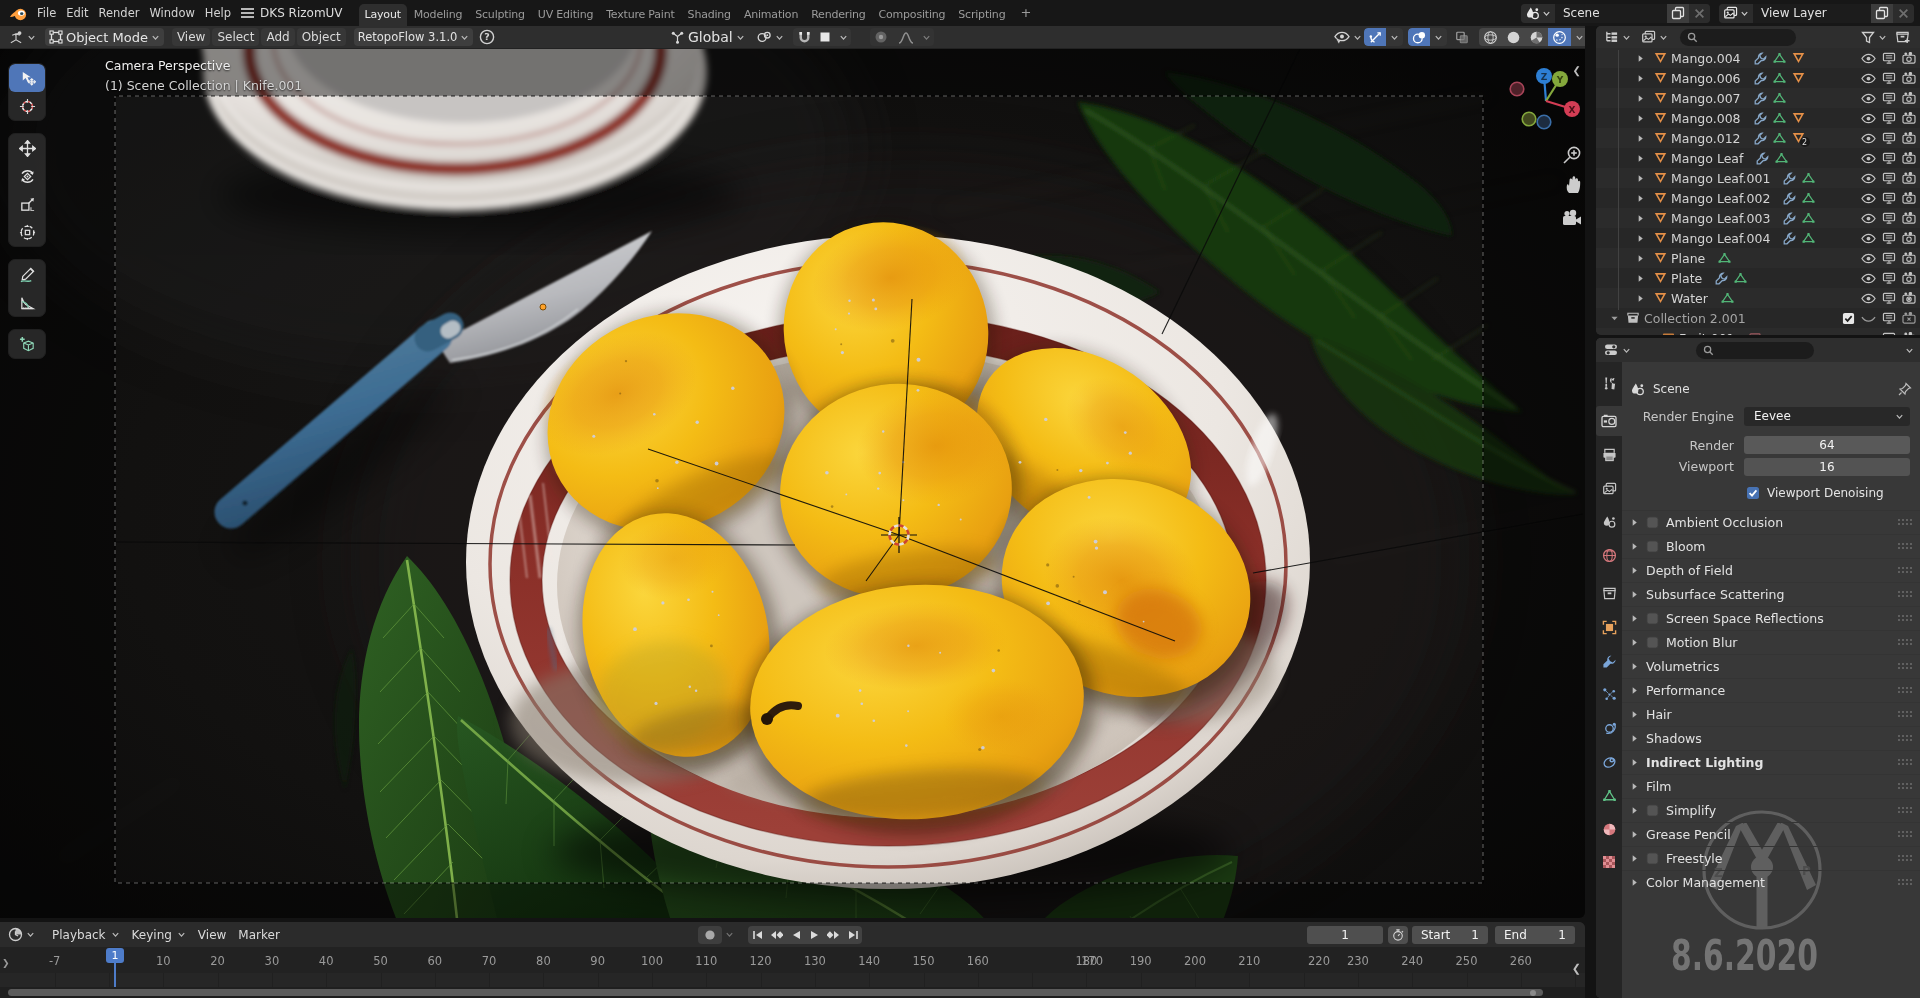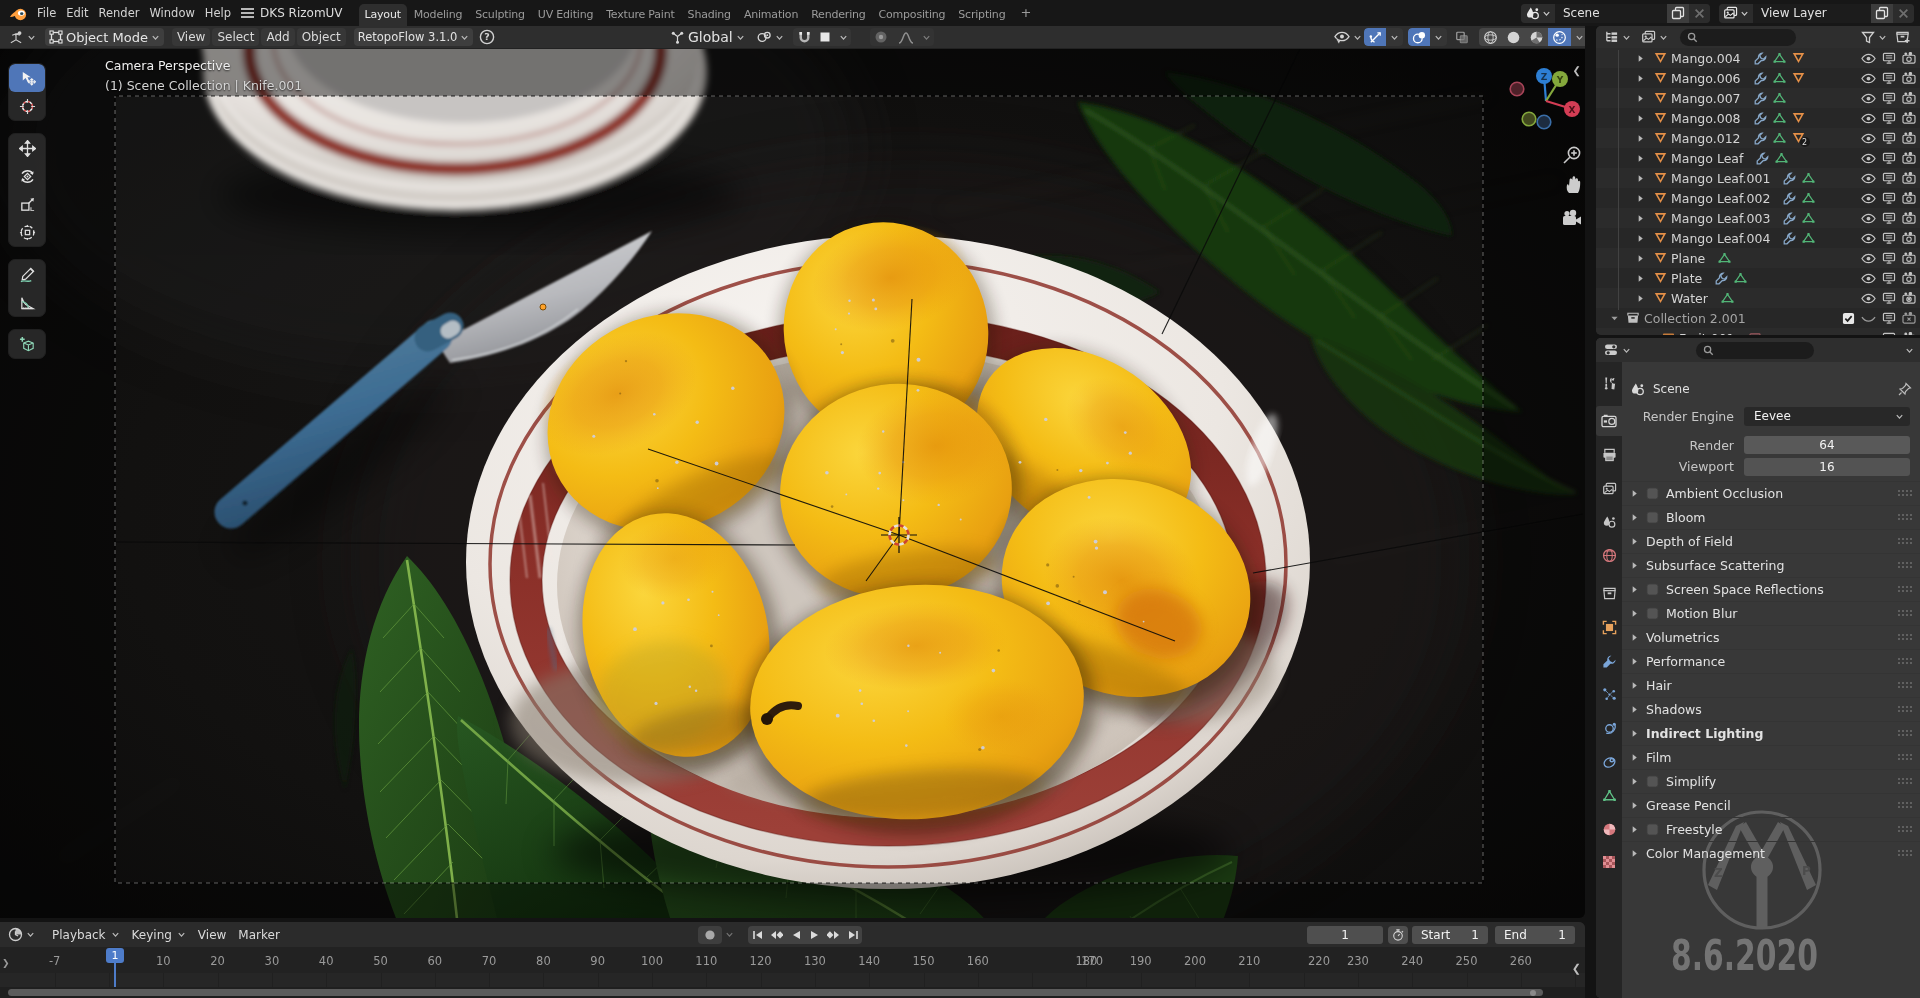--- a/index.html
+++ b/index.html
@@ -2040,20 +2040,29 @@
       </span>
     </div>
     <div class="prow" style="height:22px;margin-top:4px;">
       <span class="plabel" style="width:112px;">Render</span>
       <span class="slider" style="position:absolute;left:122px;right:10px;">64</span>
     </div>
     <div class="prow" style="height:21px;">
       <span class="plabel" style="width:112px;">Viewport</span>
       <span class="slider" style="position:absolute;left:122px;right:10px;background:#535353;">16</span>
     </div>
+    <div class="prow" style="height:26px;margin-top:3px;">
+      <span style="margin-left:124px;" class="icon">
+        <svg width="14" height="14" viewBox="0 0 14 14">
+            <rect x="1" y="1" width="12" height="12" rx="2.5" fill="#4772b3"></rect>
+            <path d="M3.6,7.2 L6,9.6 L10.4,4.4" fill="none" stroke="#fff" stroke-width="1.8"></path>
+          </svg>
+      </span>
+      <span style="margin-left:7px;color:#e4e4e4;">Viewport Denoising</span>
+    </div>
     <div style="height:4px;"></div>
     <div id="prop-sections">
         <div class="psec">
     <svg width="9" height="9" viewBox="0 0 10 10" style="flex:none;">
             <path d="M3,1.5 L7.5,5 L3,8.5 Z" fill="#b9b9b9"></path>
           </svg>
     <span class="sec-cb icon" style="margin-left:7px;flex:none;">
       <svg width="13" height="13" viewBox="0 0 14 14">
               <rect x="1" y="1" width="12" height="12" rx="2.5" fill="#545454" stroke="#3d3d3d"></rect>
             </svg>

